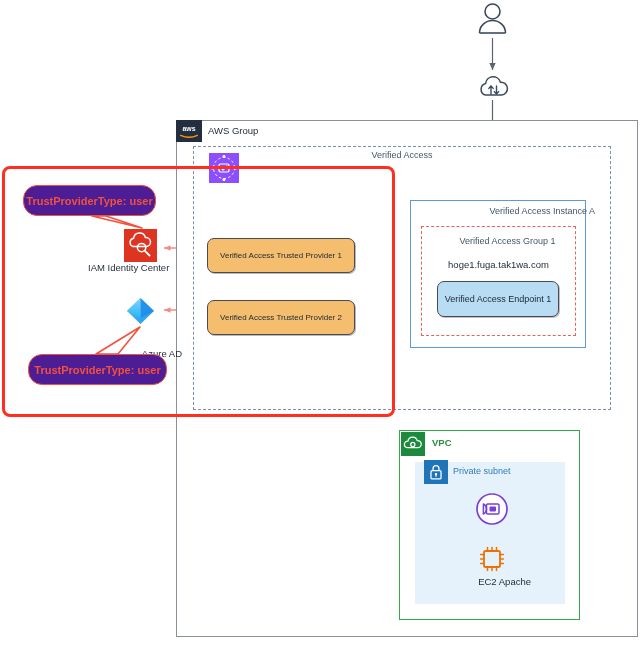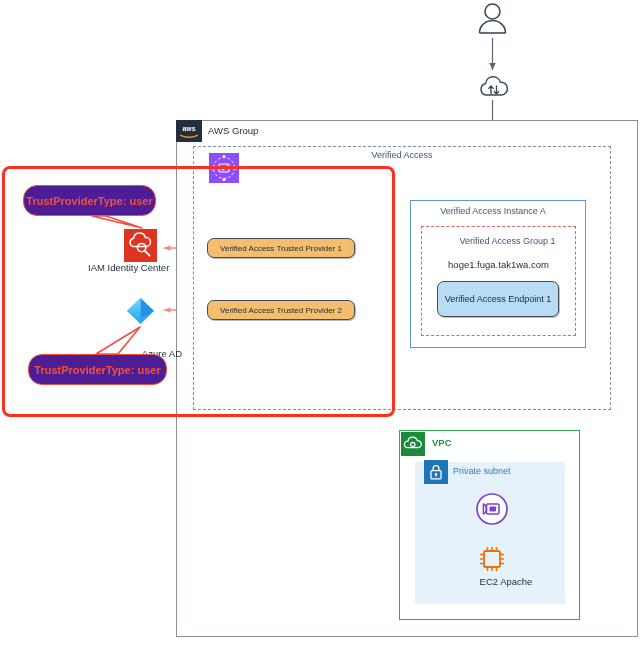--- a/index.html
+++ b/index.html
@@ -19,21 +19,21 @@
   #aws-cloud-label{left:208px;top:125px;}
 
   #va-box{left:193px;top:146px;width:418px;height:264px;
       border:1px dashed #7b8fa8;box-sizing:border-box;background:transparent;}
   #va-box-title{left:193px;top:150px;width:418px;}
 
   #va-icon{left:209px;top:153px;width:30px;height:30px;background:#8C4FFF;}
 
   #vai-box{left:410px;top:200px;width:176px;height:148px;
       border:1.2px solid #5B9BD5;box-sizing:border-box;background:#fff;}
-  #vai-title{left:405px;top:206px;width:176px;}
+  #vai-title{left:419px;top:206px;width:176px;text-align:right;}
 
   #vag-box{left:421px;top:226px;width:155px;height:110px;
       border:1.2px dashed #E8625C;box-sizing:border-box;background:#fff;}
   #vag-title{left:421px;top:236px;width:173px;}
   #vag-domain{left:421px;top:259px;width:155px;text-align:center;
       font-size:9.5px;color:#232F3E;}
 
   #va-endpoint{left:437px;top:281px;width:122px;height:36px;
       background:#B7DCF3;border:1.6px solid #4a4a55;border-radius:7px;
       display:flex;align-items:center;justify-content:center;
@@ -47,24 +47,24 @@
       display:flex;align-items:center;justify-content:center;}
   #vpc-label{left:432px;top:437px;color:#2a8c3d;font-size:9.5px;font-weight:bold;}
 
   #subnet-box{left:415px;top:462px;width:150px;height:142px;background:#E6F2FB;}
   #subnet-icon{left:424px;top:460px;width:24px;height:24px;background:#2074B8;
       display:flex;align-items:center;justify-content:center;}
   #subnet-label{left:453px;top:466px;color:#2e7cbb;font-size:9px;}
 
   #eni-icon{left:475px;top:492px;width:34px;height:34px;}
   #ec2-icon{left:478px;top:545px;width:28px;height:28px;}
-  #ec2-label{left:468px;top:576px;width:76px;text-align:center;font-size:9.5px;color:#232F3E;}
-
-  
-  .tp-box{height:20px;width:148px;background:#F5BE6E;border:1.4px solid #4a4a55;
+  #ec2-label{left:455px;top:576px;width:76px;text-align:right;font-size:9.5px;color:#232F3E;}
+
+  
+  .tp-box{height:35px;width:148px;background:#F5BE6E;border:1.4px solid #4a4a55;
       border-radius:7px;display:flex;align-items:center;justify-content:center;
       font-size:8px;color:#1b2733;box-sizing:border-box;
       box-shadow:1px 1px 0 rgba(0,0,0,.28);}
   #tp1{left:207px;top:238px;}
   #tp2{left:207px;top:300px;}
 
   
   #iam-icon{left:124px;top:229px;width:33px;height:33px;background:#DD3522;
       display:flex;align-items:center;justify-content:center;}
   #iam-label{left:88px;top:262px;width:105px;text-align:left;font-size:9.5px;color:#232F3E;}

